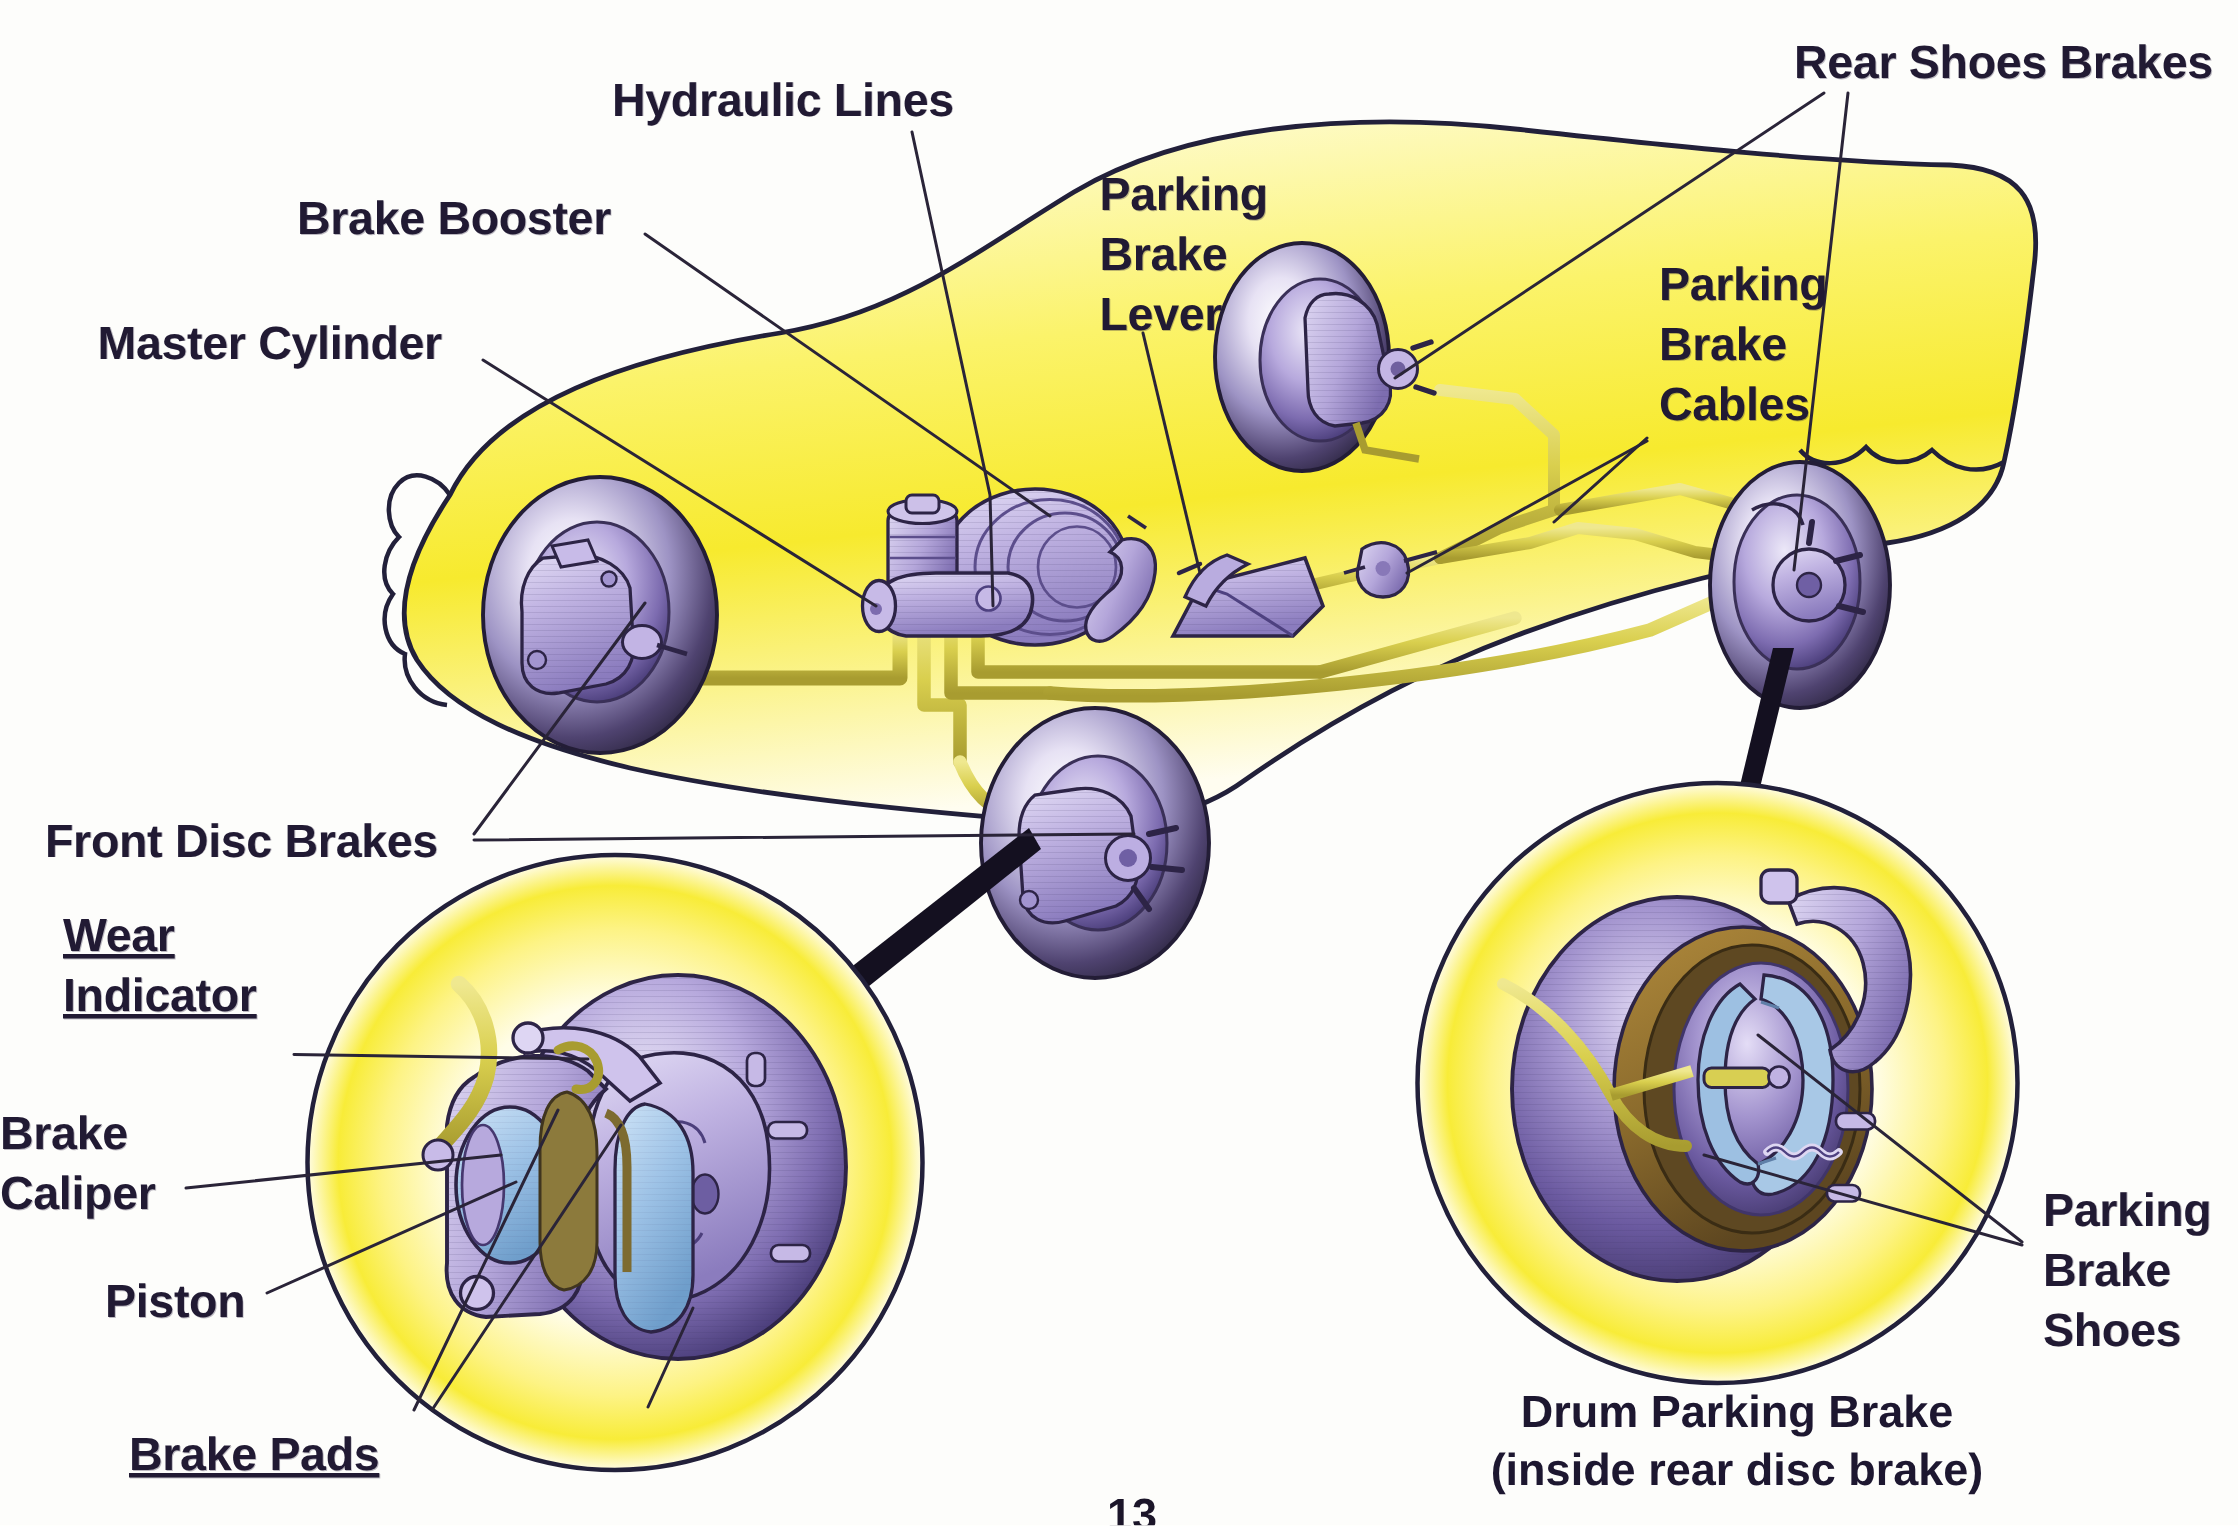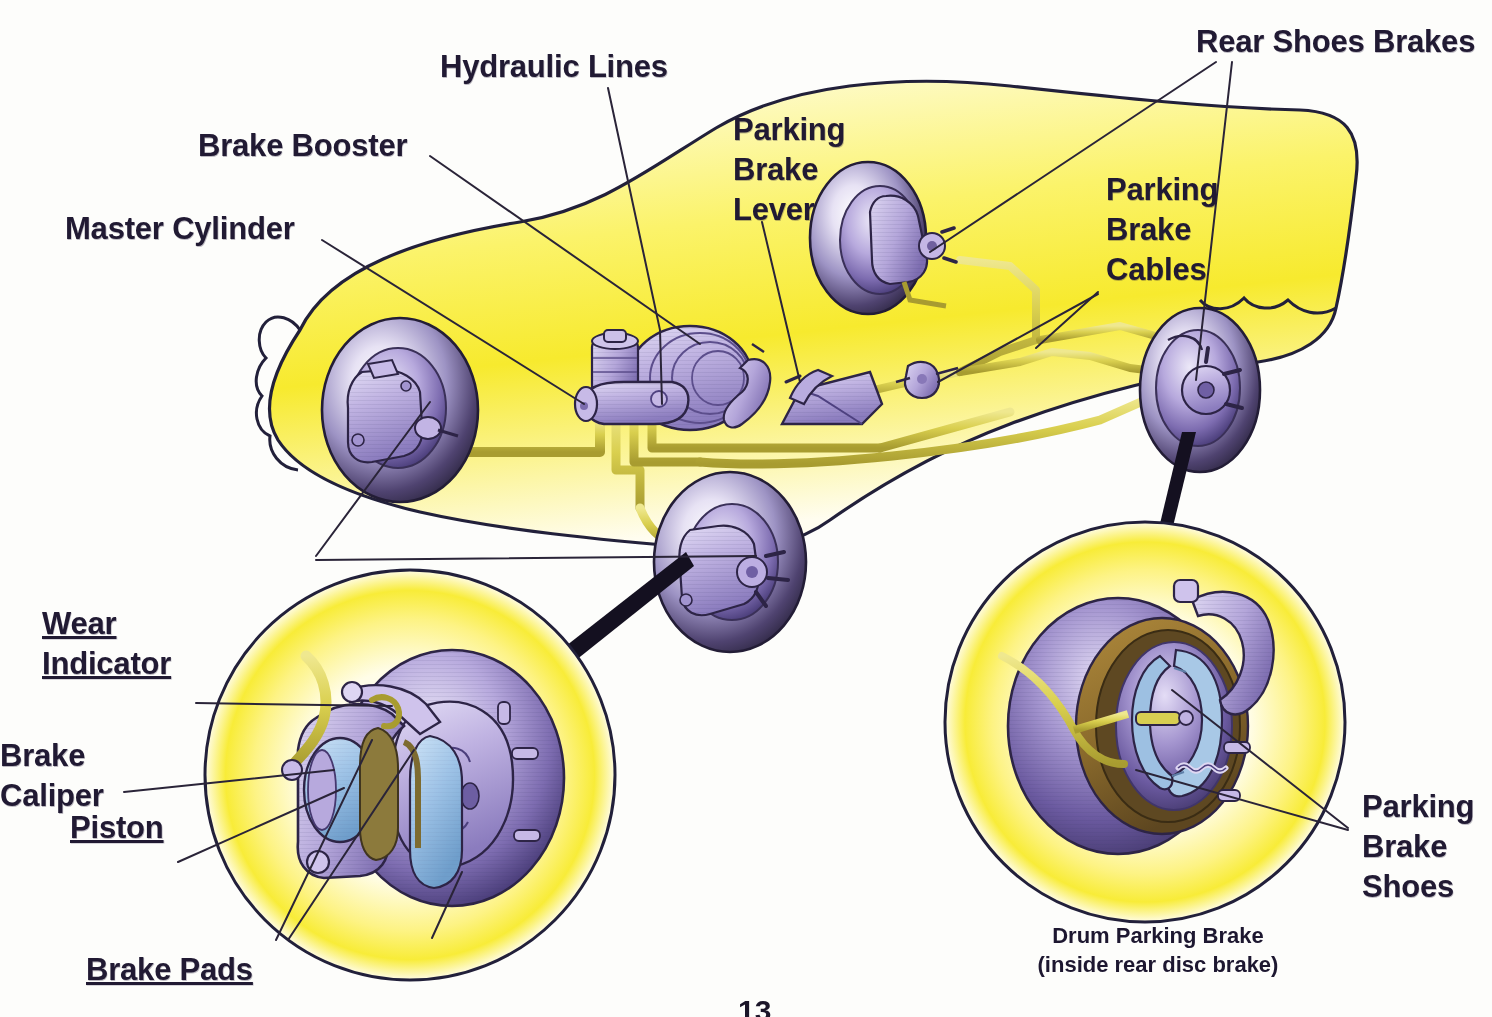--- a/index.html
+++ b/index.html
@@ -24,21 +24,21 @@
     font-size:31px;
     line-height:1.29;
     letter-spacing:-0.2px;
     white-space:pre-line;
     text-shadow:0.6px 0.6px 0 rgba(40,30,60,.30);
   }
   .cap{
     position:absolute;
     color:#1d1730;
     font-weight:bold;
-    font-size:22px;
+    font-size:30px;
     line-height:1.3;
     text-align:center;
     white-space:pre-line;
   }
   .pageno{
     position:absolute;
     color:#1b1529;
     font-weight:bold;
     font-size:30px;
   }
@@ -378,44 +378,45 @@
     <path d="M276 940 L 372 740"></path>
     <path d="M288 940 L 414 750"></path>
 
     <path d="M432 938 L 462 872"></path>
 
     <path d="M1348 828 L 1172 690"></path>
     <path d="M1348 830 L 1136 770"></path>
   </g>
 </svg>
 
-<div class="lbl" style="left:440px;top:47px;">Hydraulic Lines</div>
+<div class="lbl" style="left:408px;top:47px;">Hydraulic Lines</div>
 
 <div class="lbl" style="left:65px;top:209px;">Master Cylinder</div>
 
 <div class="lbl" style="left:198px;top:126px;">Brake Booster</div>
 
 <div class="lbl" style="left:733px;top:110px;">Parking
 Brake
 Lever</div>
 
 <div class="lbl" style="left:1196px;top:22px;">Rear Shoes Brakes</div>
 
 <div class="lbl" style="left:1106px;top:170px;">Parking
 Brake
 Cables</div>
 
+<div class="lbl" style="left:30px;top:541px;">Front Disc Brakes</div>
 
 <div class="lbl" style="left:42px;top:604px;text-decoration:underline;">Wear
 Indicator</div>
 
 <div class="lbl" style="left:0px;top:736px;">Brake
 Caliper</div>
 
-<div class="lbl" style="left:70px;top:808px;text-decoration:underline;">Piston</div>
+<div class="lbl" style="left:70px;top:848px;">Piston</div>
 
 <div class="lbl" style="left:86px;top:950px;text-decoration:underline;">Brake Pads</div>
 
 
 <div class="lbl" style="left:1362px;top:787px;">Parking
 Brake
 Shoes</div>
 
 <div class="cap" style="left:958px;top:922px;width:400px;">Drum Parking Brake
 (inside rear disc brake)</div>

